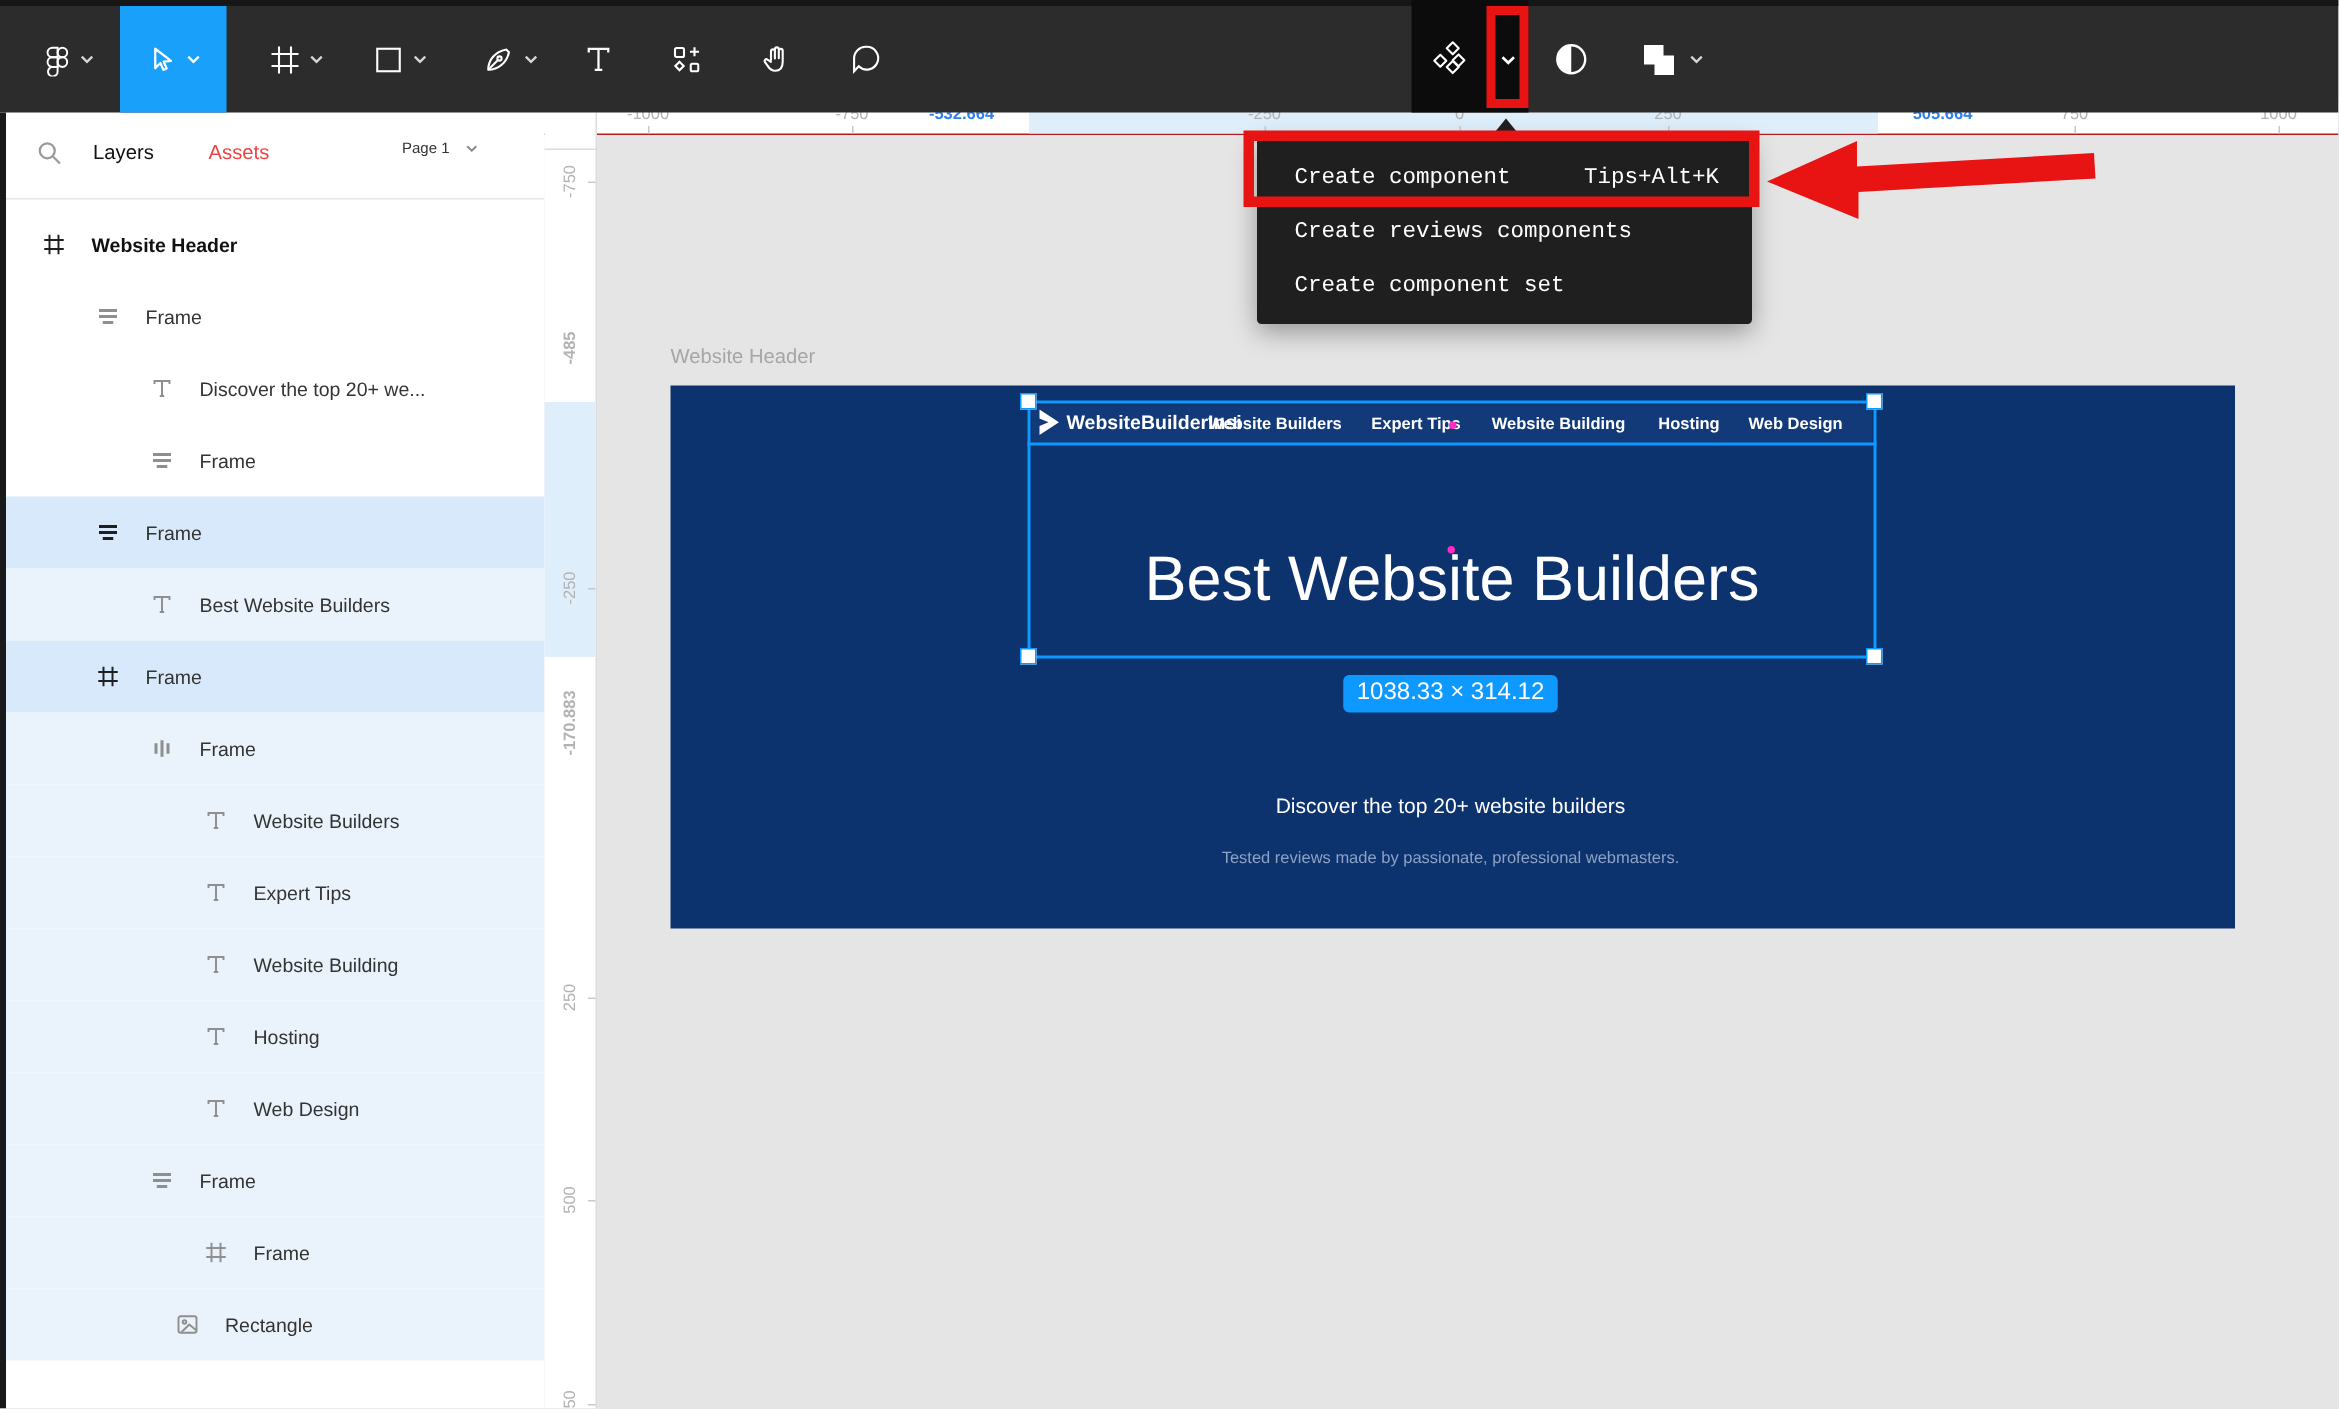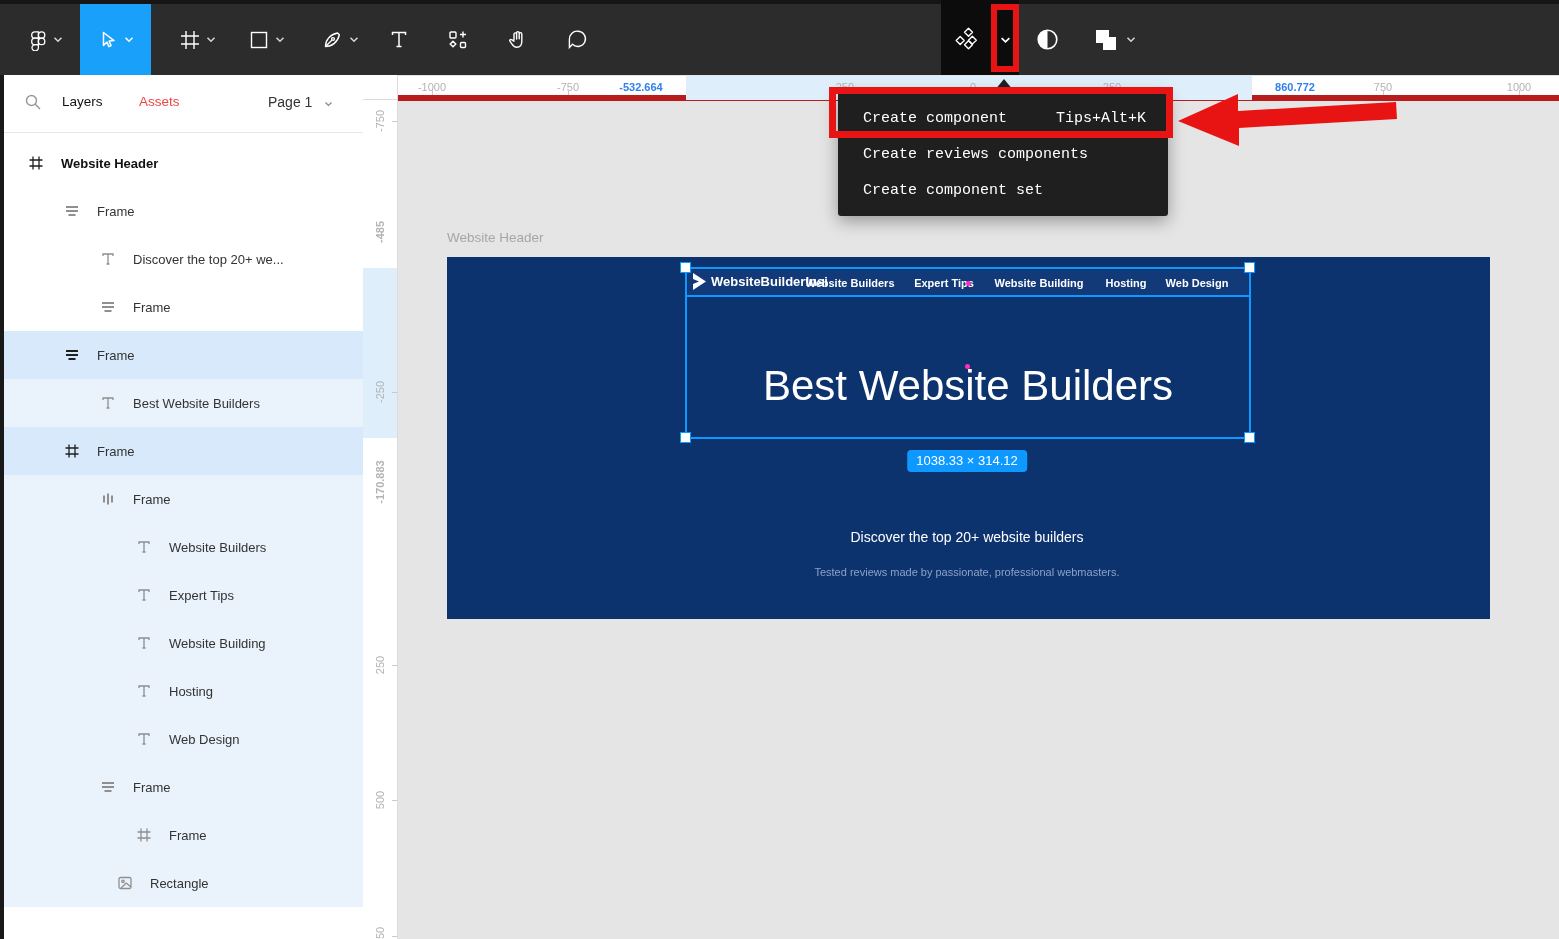--- a/index.html
+++ b/index.html
@@ -16,32 +16,32 @@
   .comp-active-bg { position:absolute; left:941px; top:0; width:78px; height:75px; background:#0c0c0c; }
   .chev { stroke:#d5d5d5; stroke-width:1.6; fill:none; }
 
   
   .sidebar { position:absolute; left:0; top:75px; width:363px; height:864px; background:#fff; z-index:10; }
   .sidebar-edge { position:absolute; left:0; top:0; width:4px; height:864px; background:#191919; z-index:5; }
   .sidebar-header { position:absolute; left:0; top:0; width:363px; height:58px; background:#fff; border-bottom:1px solid #e6e6e6; }
   .tab { position:absolute; top:19px; font-size:13.5px; cursor:default; }
   .tab-active { color:#111; font-weight:400; }
   .tab-inactive { color:#ef4444; }
-  .page-select { position:absolute; top:19px; left:268px; font-size:14px; color:#333; }
+  .page-select { position:absolute; top:19px; left:268px; font-size:10px; color:#333; }
   .layers-list { position:absolute; left:0; top:64px; width:363px; }
   .layer-row { position:relative; height:48px; display:flex; align-items:center; width:363px; }
   .row-sel { background:#d7e9fb; }
   .row-child { background:#eaf3fc; }
   .layer-icon { width:16px; height:16px; margin-right:17px; flex:0 0 16px; color:#8f8f8f; }
   .icon-dark { color:#1f1f1f; }
   .layer-label { font-size:13px; color:#333; white-space:nowrap; }
   .label-bold { font-weight:700; color:#111; }
 
   
-  .h-ruler { position:absolute; left:363px; top:76px; width:1196px; height:25px; background:#fff; border-bottom:6px solid #b91c1c; z-index:20; }
+  .h-ruler { position:absolute; left:363px; top:65px; width:1196px; height:25px; background:#fff; border-bottom:1px solid #b91c1c; z-index:20; }
   .h-band { position:absolute; left:323px; top:0; width:566px; height:24px; background:#dfeefb; }
   .h-label { position:absolute; top:5px; font-size:11px; color:#b3b3b3; transform:translateX(-50%); white-space:nowrap; }
   .hl-blue { color:#2f80ed; font-weight:700; }
   .h-tick { position:absolute; bottom:0; width:1px; height:5px; background:#c9c9c9; }
   .ruler-corner { position:absolute; left:363px; top:75px; width:35px; height:25px; background:#fff; border-right:1px solid #dcdcdc; border-bottom:1px solid #dcdcdc; z-index:21; }
   .v-ruler { position:absolute; left:363px; top:100px; width:35px; height:839px; background:#fff; border-right:1px solid #dcdcdc; z-index:20; }
   .v-band { position:absolute; left:0; top:168px; width:34px; height:170px; background:#dfeefb; }
   .v-label { position:absolute; left:17px; font-size:11px; color:#b3b3b3; transform:translate(-50%,-50%) rotate(-90deg); white-space:nowrap; }
   .v-tick { position:absolute; right:0; height:1px; width:5px; background:#c9c9c9; }
 
@@ -53,21 +53,21 @@
   .logo-wrap { position:absolute; left:692px; top:273px; display:flex; align-items:center; z-index:3; }
   .logo-text { color:#fff; font-size:13px; font-weight:700; margin-left:4px; white-space:nowrap; }
   .nav-item { position:absolute; top:277px; transform:translateX(-50%); color:#fff; font-size:11px; font-weight:600; white-space:nowrap; z-index:3; }
   .hero-heading { position:absolute; left:968px; top:362px; transform:translateX(-50%); color:#fff; font-size:42px; font-weight:500; white-space:nowrap; z-index:2; }
   .hero-sub { position:absolute; left:967px; top:529px; transform:translateX(-50%); color:#fff; font-size:14px; font-weight:500; white-space:nowrap; z-index:2; }
   .hero-tag { position:absolute; left:967px; top:566px; transform:translateX(-50%); color:#8ca2c6; font-size:11px; white-space:nowrap; z-index:2; }
   .sel-rect { position:absolute; left:685px; top:267px; width:566px; height:172px; border:2px solid #0d99ff; z-index:4; }
   .sel-divider { position:absolute; left:685px; top:295px; width:566px; height:2px; background:#0d99ff; z-index:4; }
   .handle { position:absolute; width:11px; height:11px; background:#fff; border:1.5px solid #0d99ff; z-index:5; }
   .dim-badge { position:absolute; left:967px; top:450px; transform:translateX(-50%); background:#0d99ff; color:#fff;
-    font-size:13px; padding:3px 9px 4px; border-radius:4px; white-space:nowrap; z-index:5; }
+    font-size:16px; padding:3px 9px 4px; border-radius:4px; white-space:nowrap; z-index:5; }
   .cursor-dot { position:absolute; width:5px; height:5px; border-radius:50%; background:#ff2bc2; z-index:6; }
 
   
   .menu-beak { position:absolute; left:995px; top:79px; width:0; height:0; border-left:9px solid transparent;
     border-right:9px solid transparent; border-bottom:11px solid #1f1f1f; z-index:50; }
   .dropdown { position:absolute; left:838px; top:92px; width:330px; height:124px; background:#1f1f1f; border-radius:3px;
     box-shadow:0 5px 17px rgba(0,0,0,.35); z-index:50; padding:8px 0; }
   .menu-item { height:36px; display:flex; align-items:center; justify-content:space-between; padding:0 22px 0 25px;
     color:#fff; font-size:15px; white-space:nowrap;font-family:Liberation Mono, monospace; }
   .menu-shortcut { color:#fff; font-size:15px; }
@@ -393,21 +393,21 @@
   </div>
 
   <div class="h-ruler">
     <div class="h-band"></div>
     <span class="h-label" style="left:69px">-1000</span>
     <span class="h-label" style="left:205px">-750</span>
     <span class="h-label hl-blue" style="left:278px">-532.664</span>
     <span class="h-label" style="left:480px">-250</span>
     <span class="h-label" style="left:610px">0</span>
     <span class="h-label" style="left:749px">250</span>
-    <span class="h-label hl-blue" style="left:932px">860.772</span>
+    <span class="h-label hl-blue" style="left:932px">505.664</span>
     <span class="h-label" style="left:1020px">750</span>
     <span class="h-label" style="left:1156px">1000</span>
     <div class="h-tick" style="left:69px"></div>
       <div class="h-tick" style="left:205px"></div>
     <div class="h-tick" style="left:480px"></div>
       <div class="h-tick" style="left:610px"></div>
     <div class="h-tick" style="left:749px"></div>
       <div class="h-tick" style="left:1020px"></div>
     <div class="h-tick" style="left:1156px"></div>
   </div>

